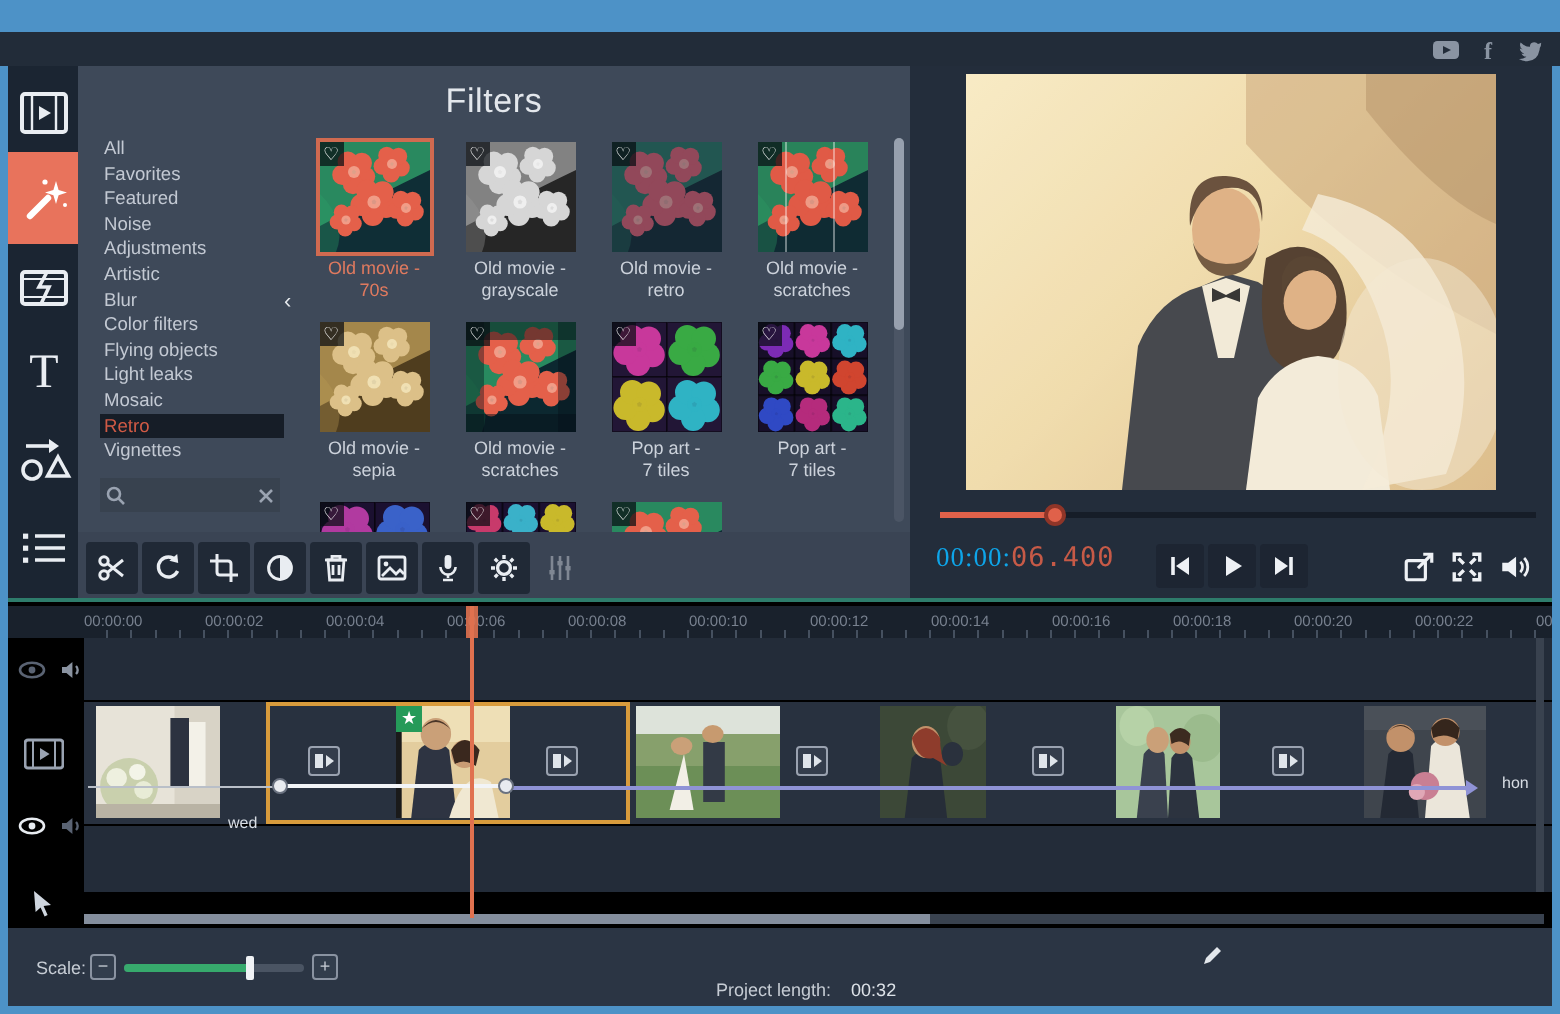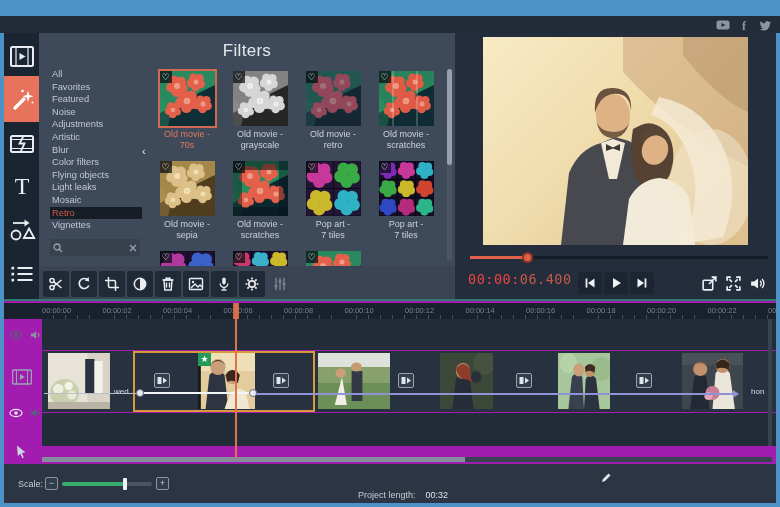--- a/index.html
+++ b/index.html
@@ -55,28 +55,28 @@
   
   .pv{left:451px;top:0;width:321px;height:268px;background:#232d3b;}
   .photo{left:28px;top:4px;width:265px;height:208px;overflow:hidden;
          background:linear-gradient(135deg,#f9eecb 0%,#f0ddae 45%,#d9b887 100%);}
   .seek{left:15px;top:219px;width:298px;height:10px;}
   .seektrack{position:absolute;left:0;top:4px;width:100%;height:3px;background:#161d28;}
   .seekfill{position:absolute;left:0;top:4px;width:58px;height:3px;background:#e0614a;}
   .seekhandle{position:absolute;left:52px;top:0;width:11px;height:11px;border-radius:50%;
               background:#e0614a;border:2px solid #8f3528;}
   .tc{left:13px;top:238px;font-family:"DejaVu Sans Mono",monospace;font-size:13.5px;letter-spacing:.5px;}
-  .tc .dim{color:#ef4444;}
+  .tc .dim{color:#0ea5e9;font-family:Liberation Serif, serif;}
   .tc .hot{color:#c65a47;}
   .pbtn{position:absolute;top:239px;width:24px;height:22px;background:#1d2532;border-radius:2px;
         display:flex;align-items:center;justify-content:center;}
   .pico{position:absolute;top:241px;width:18px;height:18px;display:flex;align-items:center;justify-content:center;}
   
   .sep-teal{left:0;top:299px;width:780px;height:2px;background:#2e7c6b;z-index:40;}
-  .tl{left:4px;top:301px;width:772px;height:163px;background:#a21caf;}
+  .tl{left:4px;top:301px;width:772px;height:163px;background:#000000;}
   .ruler{left:0;top:2px;width:772px;height:16px;background:#19212c;}
   .rlab{position:absolute;top:3px;font-size:7.5px;color:#78818f;white-space:nowrap;}
   .ticks{position:absolute;left:38px;top:12px;width:740px;height:4px;
          background:repeating-linear-gradient(90deg,transparent 0 11.1px,#45505f 11.1px 12.1px);}
   .track1{left:38px;top:18px;width:734px;height:31px;background:#232c39;}
   .trackc{left:38px;top:50px;width:734px;height:61px;background:#28313f;}
   .track3{left:38px;top:112px;width:734px;height:33px;background:#232c39;}
   .clip{position:absolute;top:52px;height:56px;background:#333;overflow:hidden;}
   .starbadge{position:absolute;left:0;top:0;width:13px;height:13px;background:#259a59;color:#fff;
              font-size:9px;line-height:13px;text-align:center;}
@@ -958,21 +958,21 @@
       </div><div class="transbox" style="left: 512px;">
         <svg width="10" height="9" viewBox="0 0 10 9">
           <rect x="0.5" y="1" width="4" height="7" fill="#dfe4ea"></rect>
           <path d="M6 1.5 L10 4.5 L6 7.5 Z" fill="#dfe4ea"></path>
         </svg>
       </div><div class="transbox" style="left: 632px;">
         <svg width="10" height="9" viewBox="0 0 10 9">
           <rect x="0.5" y="1" width="4" height="7" fill="#dfe4ea"></rect>
           <path d="M6 1.5 L10 4.5 L6 7.5 Z" fill="#dfe4ea"></path>
         </svg>
-      </div><div class="selbox" style="left: 129px; width: 182px;"></div><div class="cliplabel" style="left: 110px;">wed</div><div class="cliplabel" style="left: 747px;">hon</div><div class="tctrl" style="left: 4px; top: 26px;">
+      </div><div class="selbox" style="left: 129px; width: 182px;"></div><div class="cliplabel" style="left: 110px; margin-top: 20px;">wed</div><div class="cliplabel" style="left: 747px;">hon</div><div class="tctrl" style="left: 4px; top: 26px;">
         <svg width="16" height="16" viewBox="0 0 16 16">
           <ellipse cx="8" cy="8" rx="6" ry="3.6" fill="none" stroke="#5a6373" stroke-width="1.3"></ellipse>
           <circle cx="8" cy="8" r="1.7" fill="#5a6373"></circle>
         </svg>
       </div><div class="tctrl" style="left: 24px; top: 26px;">
         <svg width="16" height="16" viewBox="0 0 16 16">
           <path d="M3 6.5 H5.2 L8.2 4 V12 L5.2 9.5 H3 Z" fill="#8a93a1"></path>
           <path d="M10 6 A2.8 2.8 0 0 1 10 10" fill="none" stroke="#8a93a1" stroke-width="1.2"></path>
         </svg>
       </div><div class="tctrl" style="left: 8px; top: 68px;">

